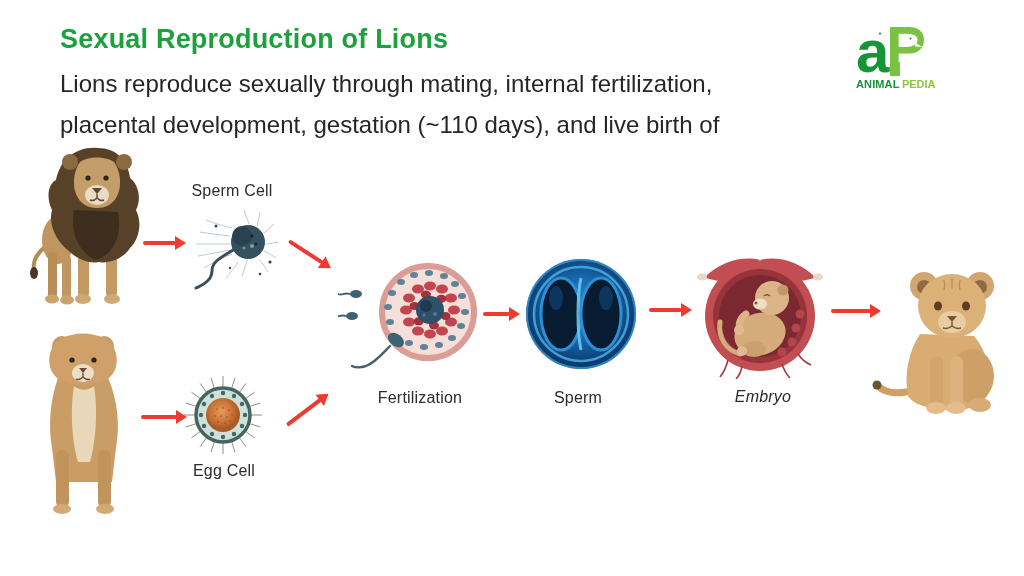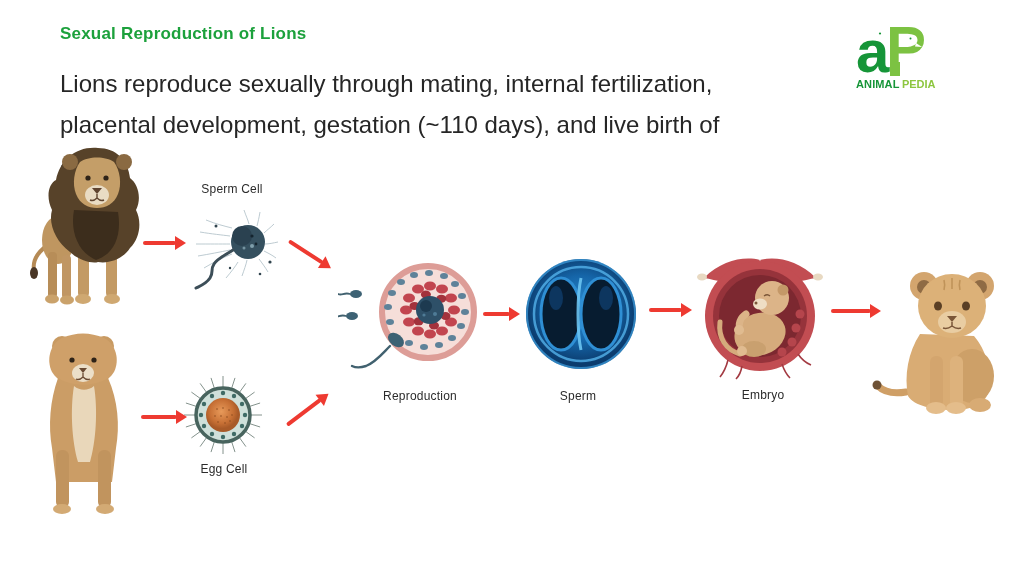--- a/index.html
+++ b/index.html
@@ -5,29 +5,29 @@
   html,body{margin:0;padding:0;}
   body{
     width:1024px;height:576px;position:relative;overflow:hidden;
     background:#ffffff;
     font-family:"Liberation Sans","DejaVu Sans",sans-serif;
   }
   .abs{position:absolute;}
   
   .title{
     left:60px;top:24px;
-    font-size:17px;font-weight:bold;color:#1ca13c;letter-spacing:.2px;
+    font-size:27px;font-weight:bold;color:#1ca13c;letter-spacing:.2px;
   }
   .subtitle{
     left:60px;top:63px;width:715px;
     font-size:24px;line-height:1.72;color:#262626;
   }
   
   .stage-label{
-    font-size:12px;color:#2b2b2b;text-align:center;transform:translateX(-50%);
+    font-size:16px;color:#2b2b2b;text-align:center;transform:translateX(-50%);
     white-space:nowrap;letter-spacing:.2px;
   }
   
   .arrow{
     position:absolute;height:4px;background:#ee3a31;border-radius:2px;
     transform-origin:left center;
   }
   .arrow::after{
     content:"";position:absolute;right:-10px;top:-5px;
     border-left:11px solid #ee3a31;
@@ -326,23 +326,23 @@
   </g>
   <ellipse cx="70" cy="46" rx="4" ry="4.5" fill="#5a3f25"></ellipse>
   <ellipse cx="98" cy="46" rx="4" ry="4.5" fill="#5a3f25"></ellipse>
   <ellipse cx="84" cy="62" rx="14" ry="11" fill="#e9cda2"></ellipse>
   <path d="M79,56 L89,56 L84,62 Z" fill="#7a5638"></path>
   <path d="M84,62 L84,66 M84,66 C80,69 78,69 75,68 M84,66 C88,69 90,69 93,68" stroke="#7a5638" stroke-width="1.5" fill="none"></path>
 </svg>
 
 <div class="abs stage-label" style="left:232px;top:182px;">Sperm Cell</div>
 <div class="abs stage-label" style="left:224px;top:462px;">Egg Cell</div>
-<div class="abs stage-label" style="left:420px;top:389px;">Reproduction</div>
+<div class="abs stage-label" style="left:420px;top:389px;">Fertilization</div>
 <div class="abs stage-label" style="left:578px;top:389px;">Sperm</div>
-<div class="abs stage-label" style="left:763px;top:388px;">Embryo</div>
+<div class="abs stage-label" style="left:763px;top:388px;font-style:italic;">Embryo</div>
 
 <div class="arrow" style="left:143px;top:241px;width:33px;"></div>
 <div class="arrow" style="left:289px;top:239px;width:40px;transform:rotate(33deg);"></div>
 <div class="arrow" style="left:141px;top:415px;width:36px;"></div>
 <div class="arrow" style="left:287px;top:423px;width:42px;transform:rotate(-37deg);"></div>
 <div class="arrow" style="left:483px;top:312px;width:27px;"></div>
 <div class="arrow" style="left:649px;top:308px;width:33px;"></div>
 <div class="arrow" style="left:831px;top:309px;width:40px;"></div>
 
 </body></html>

